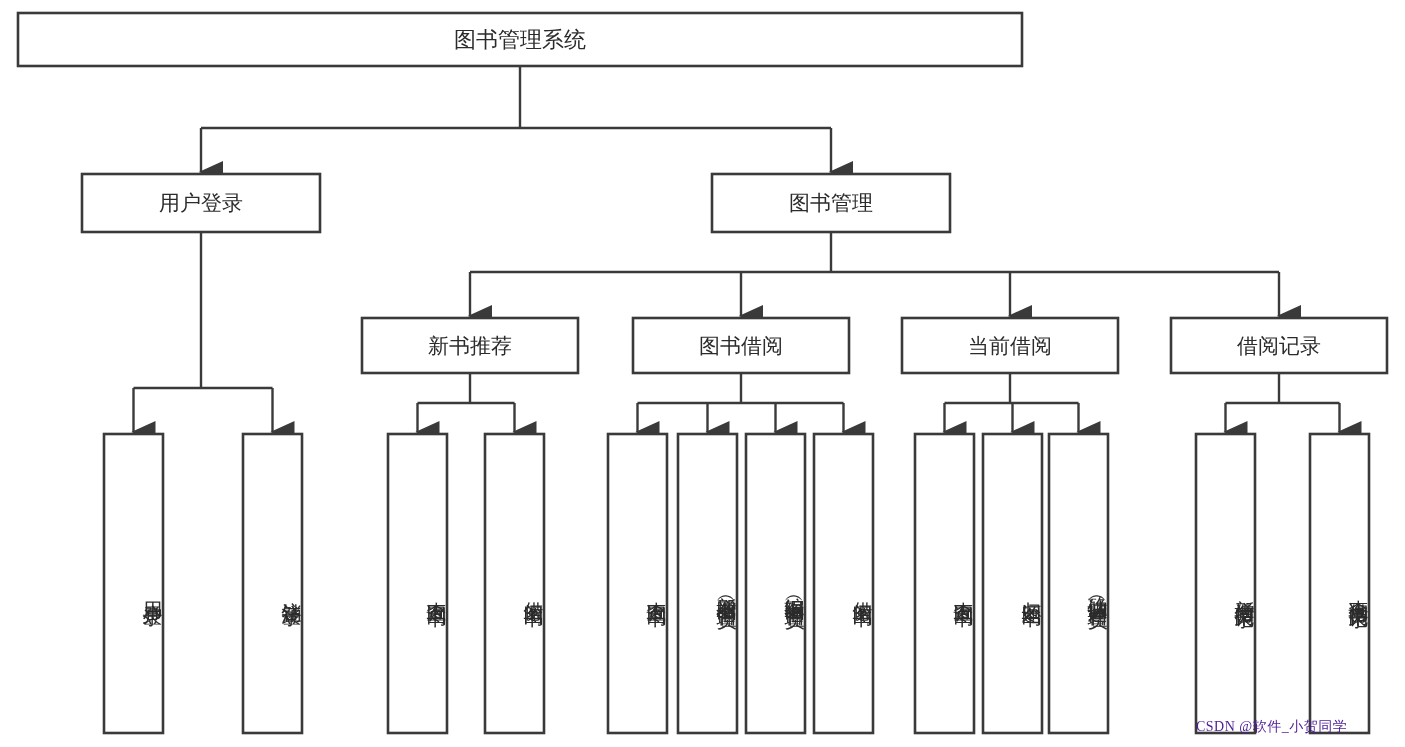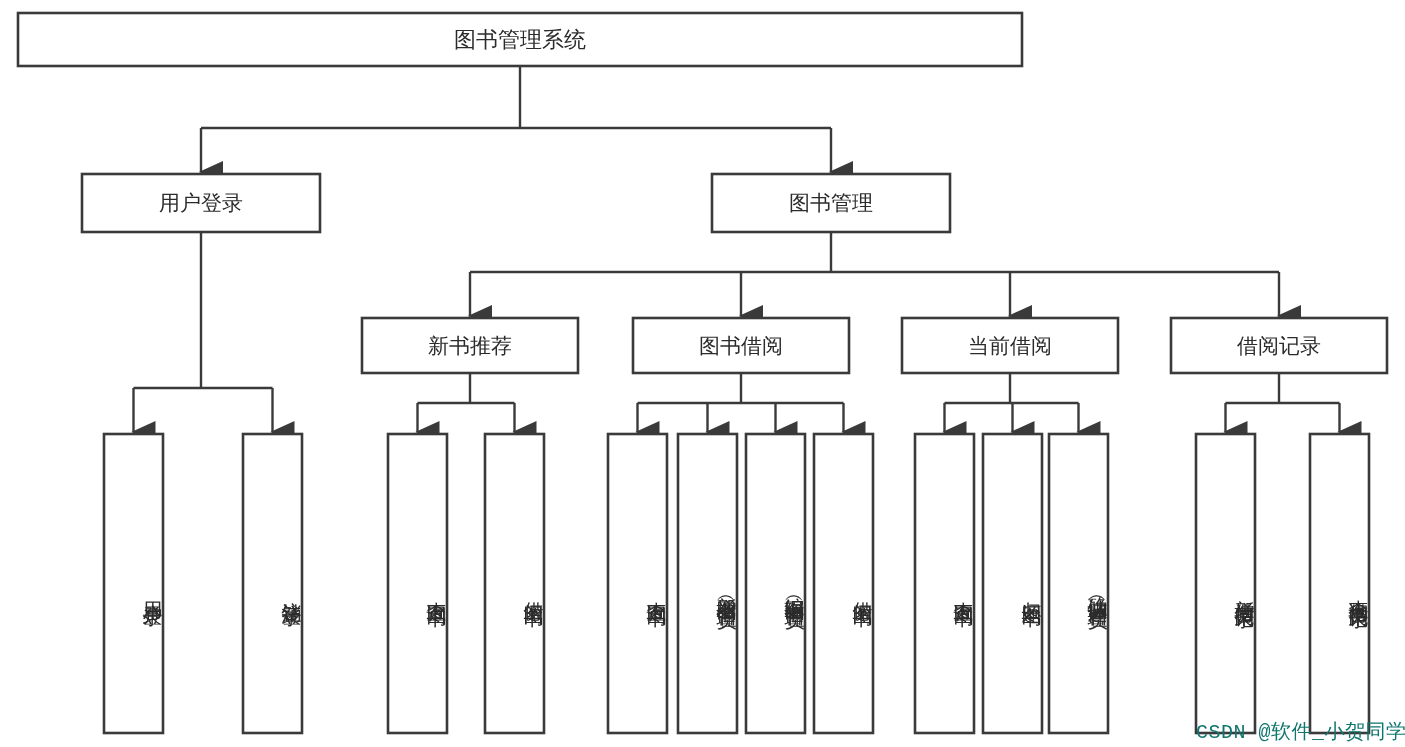--- a/index.html
+++ b/index.html
@@ -60,23 +60,23 @@
     letter-spacing: 2px;
     color: #2b2b2b;
     display: flex;
     align-items: flex-start;
     justify-content: center;
     white-space: nowrap;
     pointer-events: none;
   }
   .watermark {
     position: absolute;
-    font-family: Liberation Mono, monospace;
-    font-size: 20px;
-    color: #0f766e;
+    font-family: Liberation Serif, serif;
+    font-size: 14px;
+    color: #4c1d95;
     white-space: nowrap;
     letter-spacing: 0.5px;
   }
 </style>
 </head>
 <body>
 
 <div id="diagram-root">
   <svg class="diagram" viewBox="0 0 1405 747">
     <defs>

